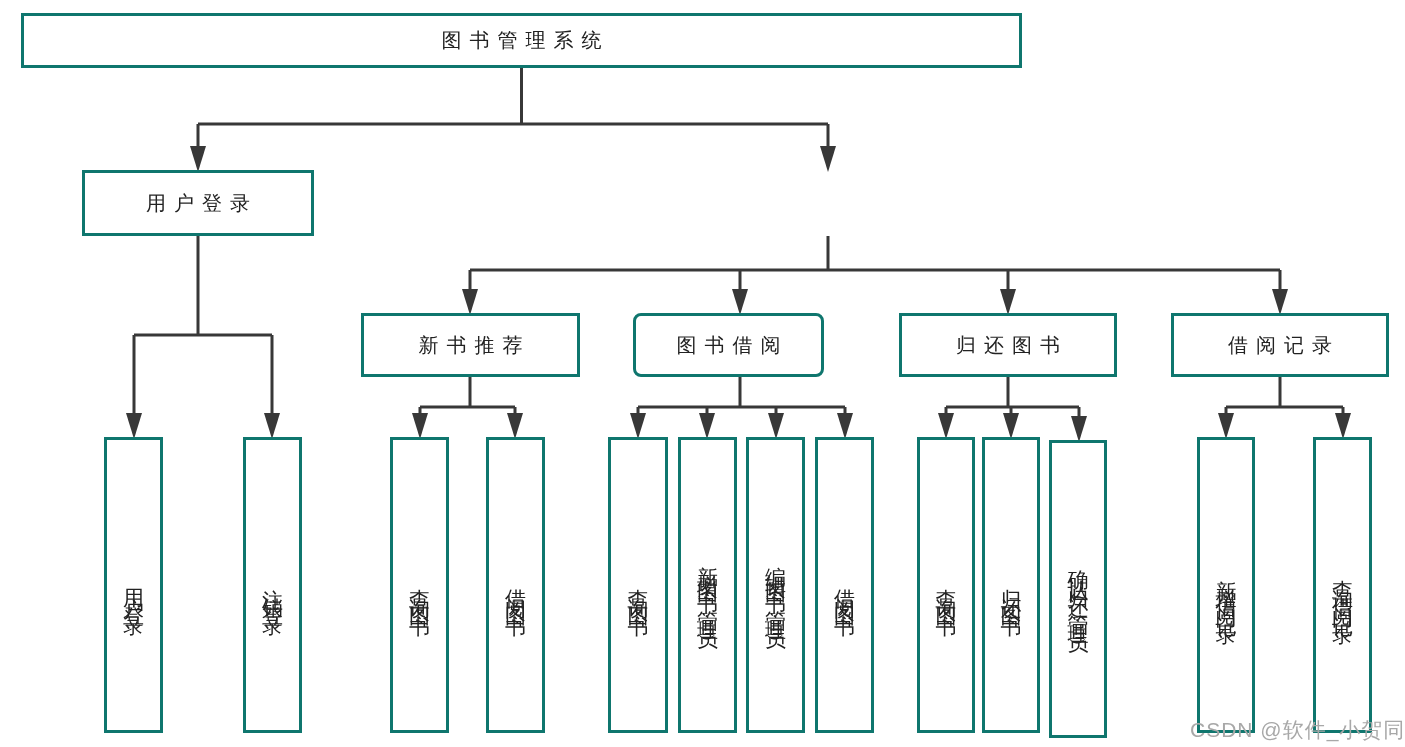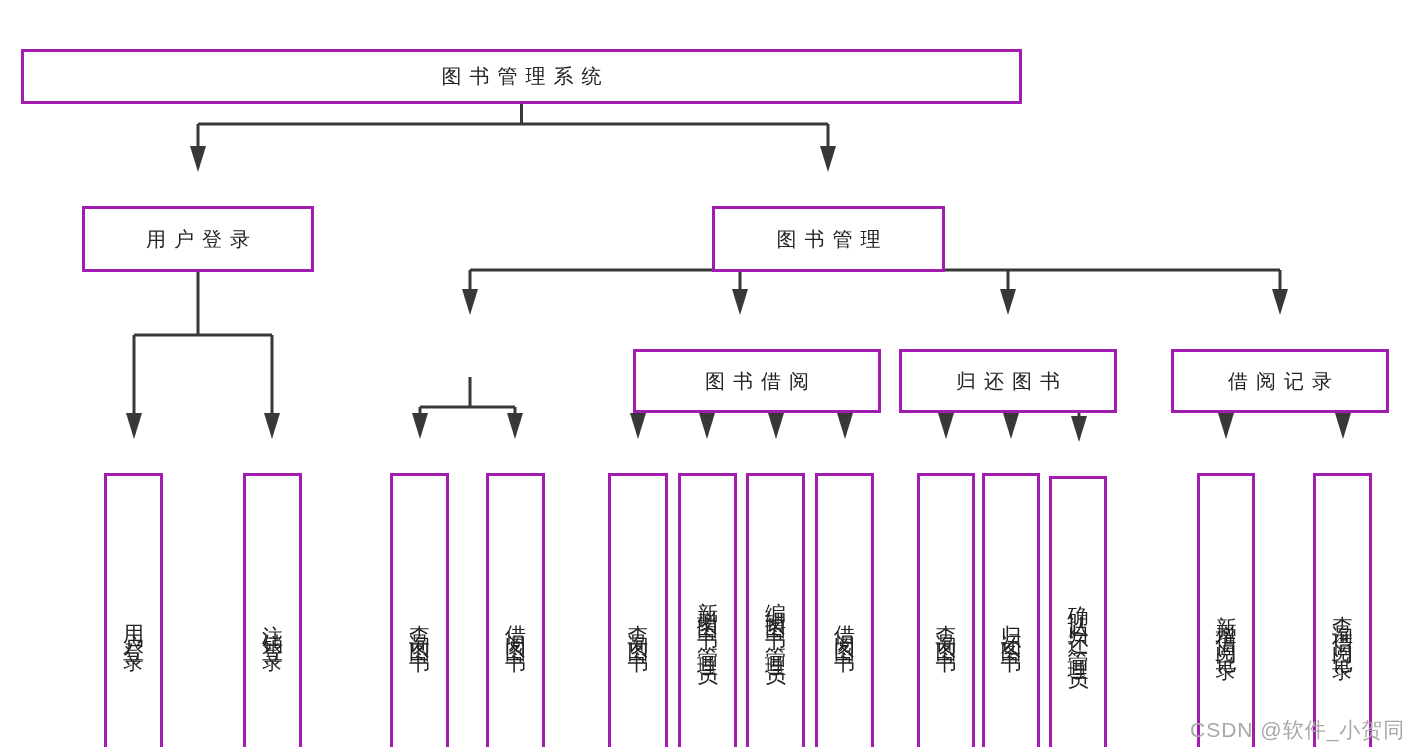--- a/index.html
+++ b/index.html
@@ -4,39 +4,38 @@
 <style>
   html,body{margin:0;padding:0;background:#ffffff;}
   body{
     width:1405px;height:747px;position:relative;overflow:hidden;
     font-family:"Liberation Sans",sans-serif;color:#262626;
   }
   #stage{position:absolute;inset:0;width:1405px;height:747px;}
   svg.wires{position:absolute;left:0;top:0;z-index:0;}
   .box{
     position:absolute;box-sizing:border-box;background:#ffffff;
-    border:3px solid #a21caf;display:flex;align-items:center;justify-content:center;
+    border:3px solid #0f766e;display:flex;align-items:center;justify-content:center;
     z-index:1;
-    margin-top:36px;
   }
   .hbox span{
     font-size:20px;letter-spacing:8px;padding-left:8px;white-space:nowrap;
     color:#222222;
   }
   .vbox span{
     writing-mode:vertical-rl;text-orientation:mixed;
     font-size:21px;letter-spacing:9px;margin-bottom:-9px;white-space:nowrap;
     color:#222222;
   }
   
   #n-root    {left:21px;  top:13px;  width:1001px;height:55px;}
   #n-ulogin  {left:82px;  top:170px; width:232px; height:66px;}
   #n-bmgmt   {left:712px; top:170px; width:233px; height:66px;}
   #n-newrec  {left:361px; top:313px; width:219px; height:64px;}
-  #n-borrow  {left:633px; top:313px; width:248px; height:64px;}
+  #n-borrow  {left:633px; top:313px; width:191px; height:64px;border-radius:8px;}
   #n-current {left:899px; top:313px; width:218px; height:64px;}
   #n-records {left:1171px;top:313px; width:218px; height:64px;}
   #l-login   {left:104px; top:437px; width:59px;  height:296px;}
   #l-logout  {left:243px; top:437px; width:59px;  height:296px;}
   #l-q1      {left:390px; top:437px; width:59px;  height:296px;}
   #l-b1      {left:486px; top:437px; width:59px;  height:296px;}
   #l-q2      {left:608px; top:437px; width:60px;  height:296px;}
   #l-add     {left:678px; top:437px; width:59px;  height:296px;}
   #l-edit    {left:746px; top:437px; width:59px;  height:296px;}
   #l-b2      {left:815px; top:437px; width:59px;  height:296px;}
@@ -109,24 +108,24 @@
     </g>
   </svg>
 
   <div id="n-root" class="box hbox">
     <span>图书管理系统</span>
   </div>
 
   <div id="n-ulogin" class="box hbox">
     <span>用户登录</span>
   </div>
-  <div id="n-bmgmt" class="box hbox">
-    <span>图书管理</span>
+
+  <div id="n-newrec" class="box hbox">
+    <span>新书推荐</span>
   </div>
-
   <div id="n-borrow" class="box hbox">
     <span>图书借阅</span>
   </div>
   <div id="n-current" class="box hbox">
     <span>归还图书</span>
   </div>
   <div id="n-records" class="box hbox">
     <span>借阅记录</span>
   </div>
 

